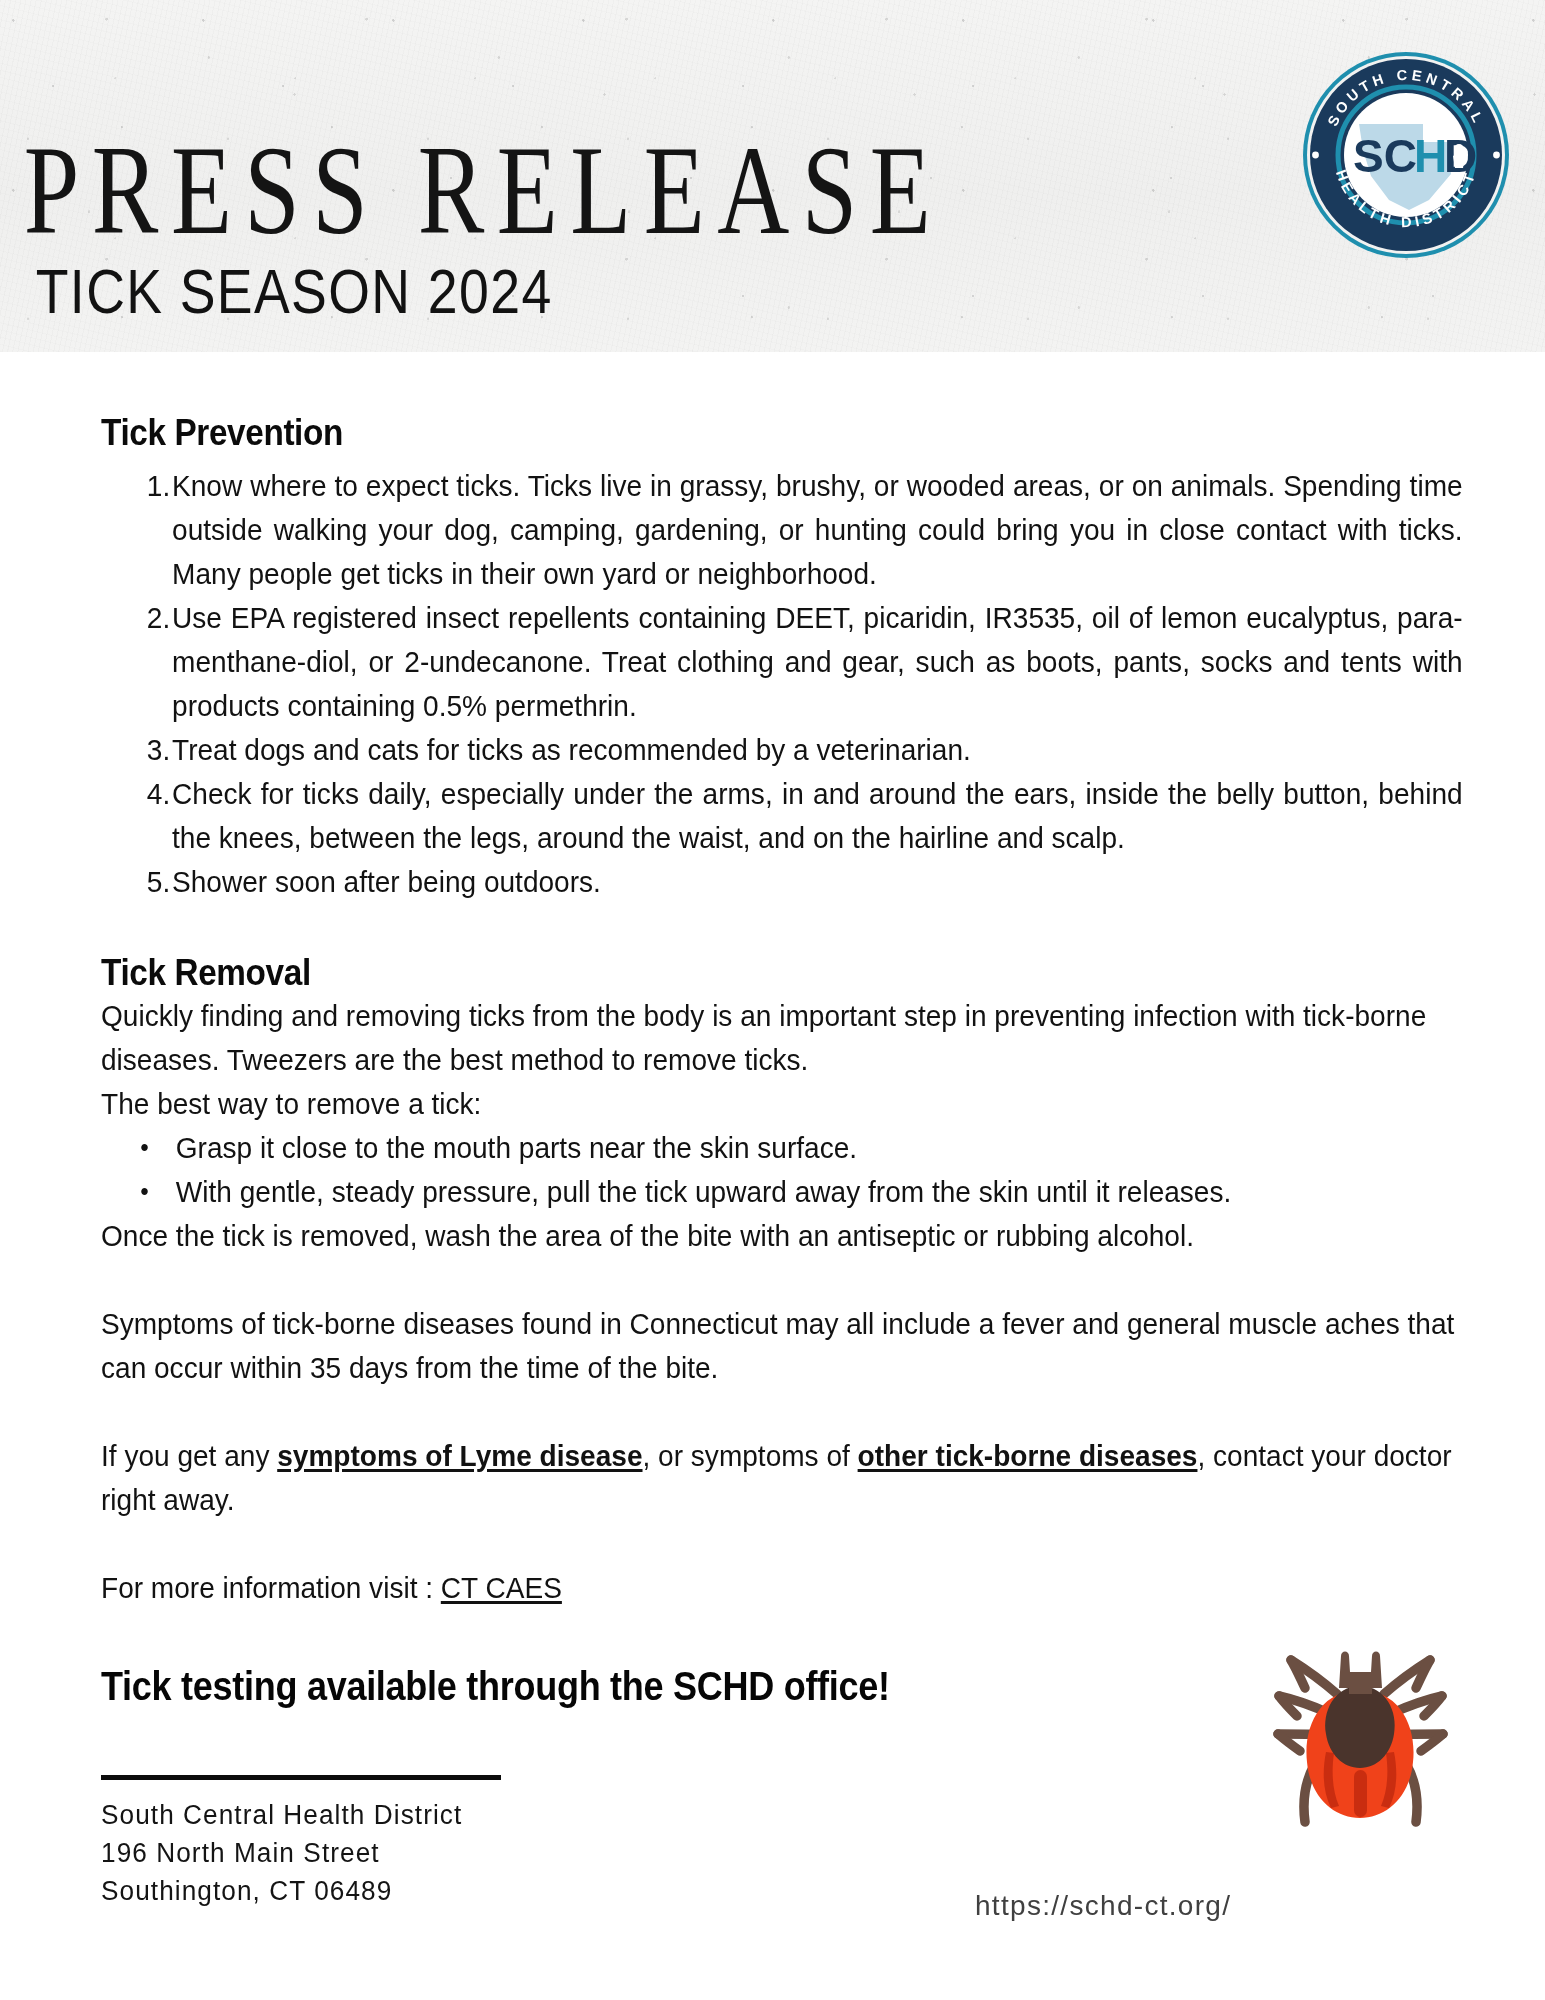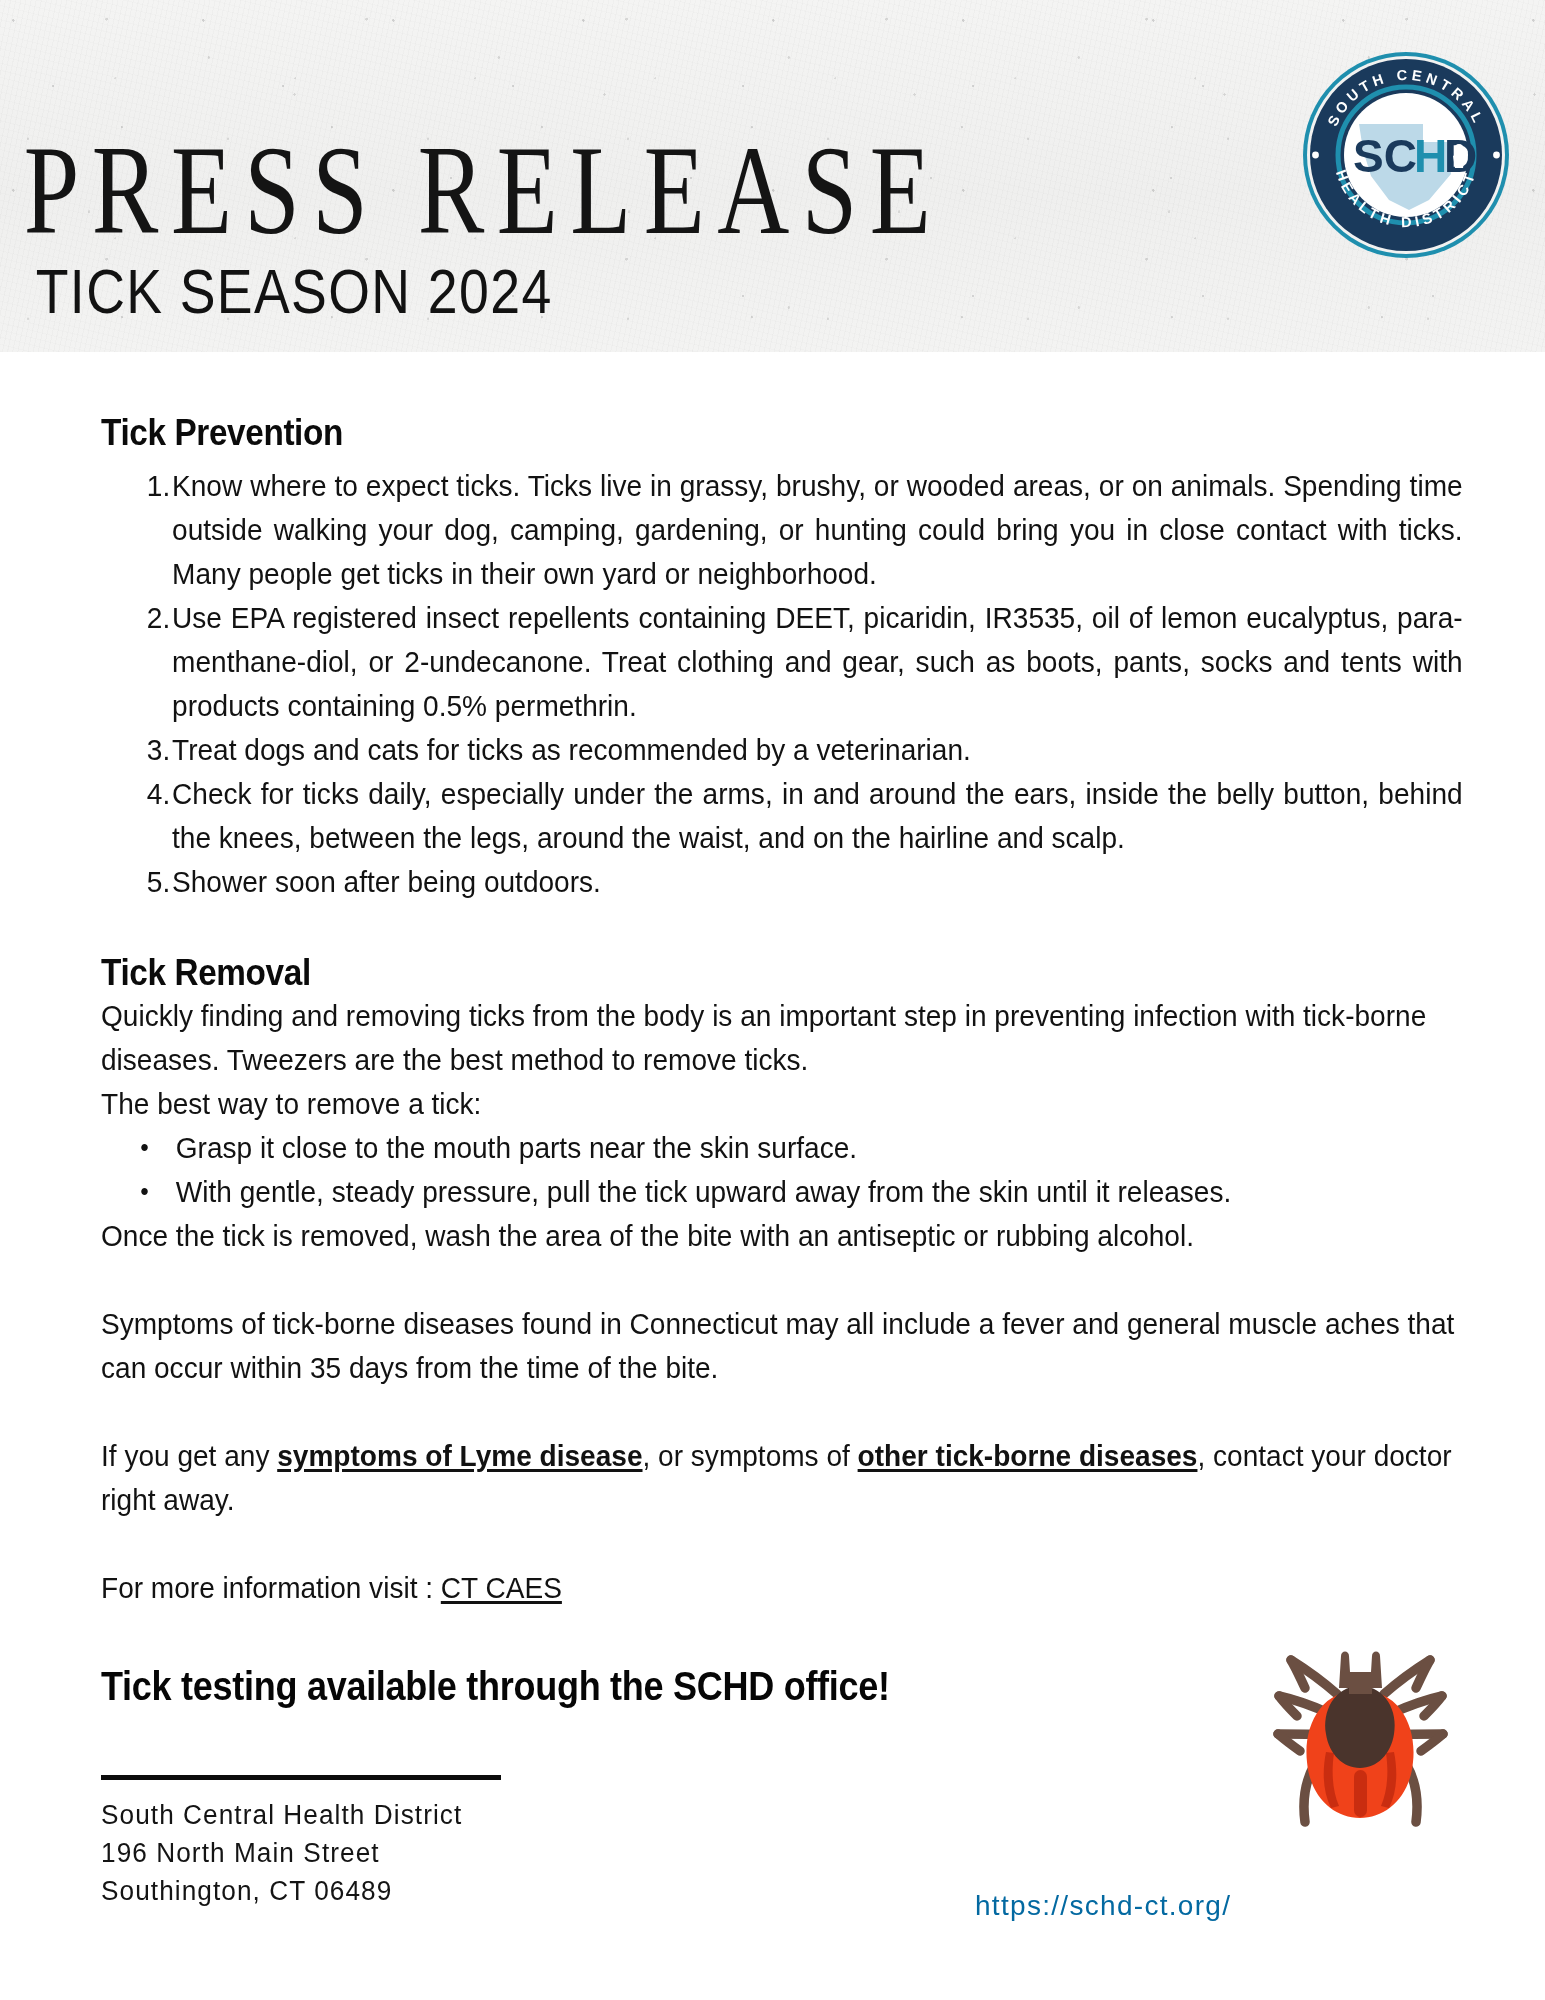--- a/index.html
+++ b/index.html
@@ -182,21 +182,21 @@
     margin-top:16px;
     transform:scaleX(.97);
     transform-origin:left top;
   }
   .site-url{
     position:absolute;
     left:975px;top:1890px;
     font-family:"Liberation Sans", sans-serif;
     font-size:28px;
     letter-spacing:1.3px;
-    color:#0369a1;
+    color:#404040;
     white-space:nowrap;
   }
 
   
   .tick-art{
     position:absolute;
     left:1253px;top:1622px;
     width:215px;height:215px;
   }
   .tick-art svg{display:block;width:215px;height:215px;}

